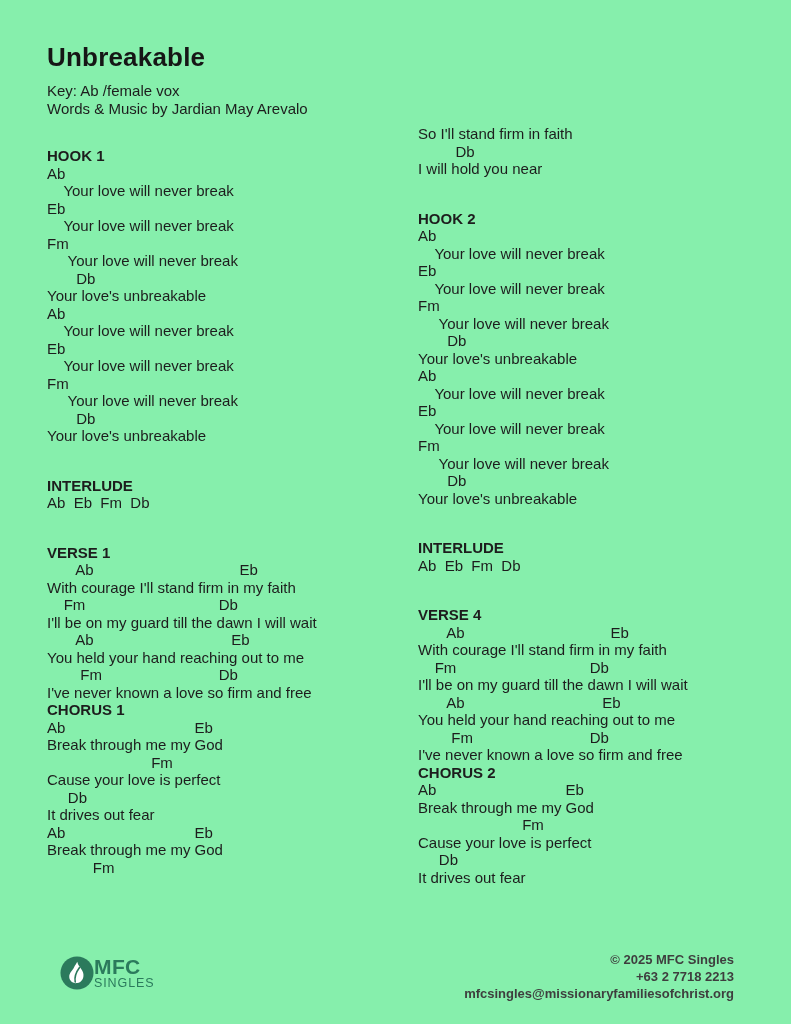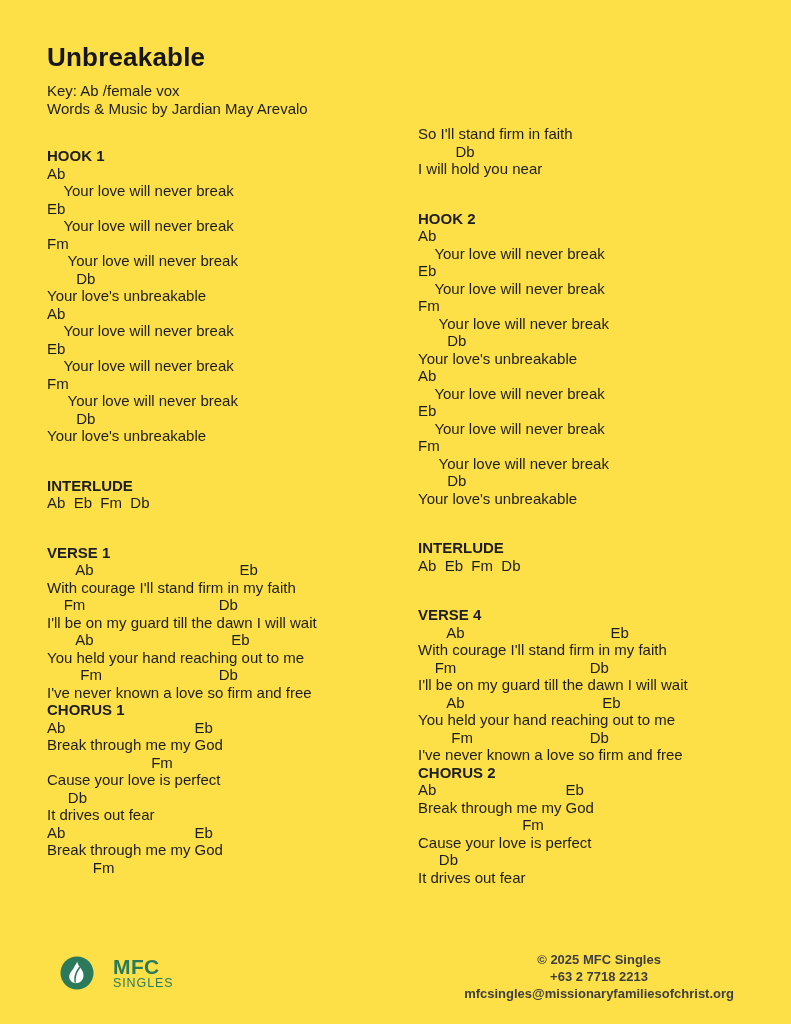--- a/index.html
+++ b/index.html
@@ -1,20 +1,20 @@
 <!DOCTYPE html>
 <html style="--brand-green: #2b7a5c;"><head>
 <meta charset="utf-8">
 <style>
   html, body { margin: 0; padding: 0; background: #ffffff; }
   .page {
     position: relative;
     width: 791px;
     height: 1024px;
-    background: #fde047;
+    background: #86efac;
     font-family: "Liberation Sans", sans-serif;
     color: #1d1d1d;
     overflow: hidden;
   }
 
   
   .title-block { position: absolute; left: 47px; top: 42px; }
   .song-title {
     margin: 0 0 9px 0;
     font-size: 26px;
@@ -42,21 +42,21 @@
   .section-heading { font-weight: bold; white-space: pre; }
   .line { white-space: pre; }
 
   
   .footer-logo {
     position: absolute;
     left: 60px;
     top: 956px;
     display: flex;
     align-items: center;
-    gap: 19px;
+    gap: 0;
     color: var(--brand-green, #2b7a5c);
   }
   .logo-circle { width: 34px; height: 34px; color: var(--brand-green, #2b7a5c); }
   .logo-text { display: flex; flex-direction: column; justify-content: center; }
   .logo-brand {
     font-size: 21px;
     font-weight: bold;
     line-height: 19px;
     letter-spacing: 0.4px;
     color: var(--brand-green, #2b7a5c);
@@ -65,21 +65,21 @@
     font-size: 12.5px;
     font-weight: normal;
     line-height: 14px;
     letter-spacing: 0.9px;
     color: var(--brand-green, #2b7a5c);
   }
   .footer-contact {
     position: absolute;
     right: 57px;
     top: 951px;
-    text-align: center;
+    text-align: right;
     font-size: 13px;
     font-weight: bold;
     line-height: 17px;
     color: #3e3e3e;
   }
 </style>
 </head>
 <body>
 
 <div class="page">

